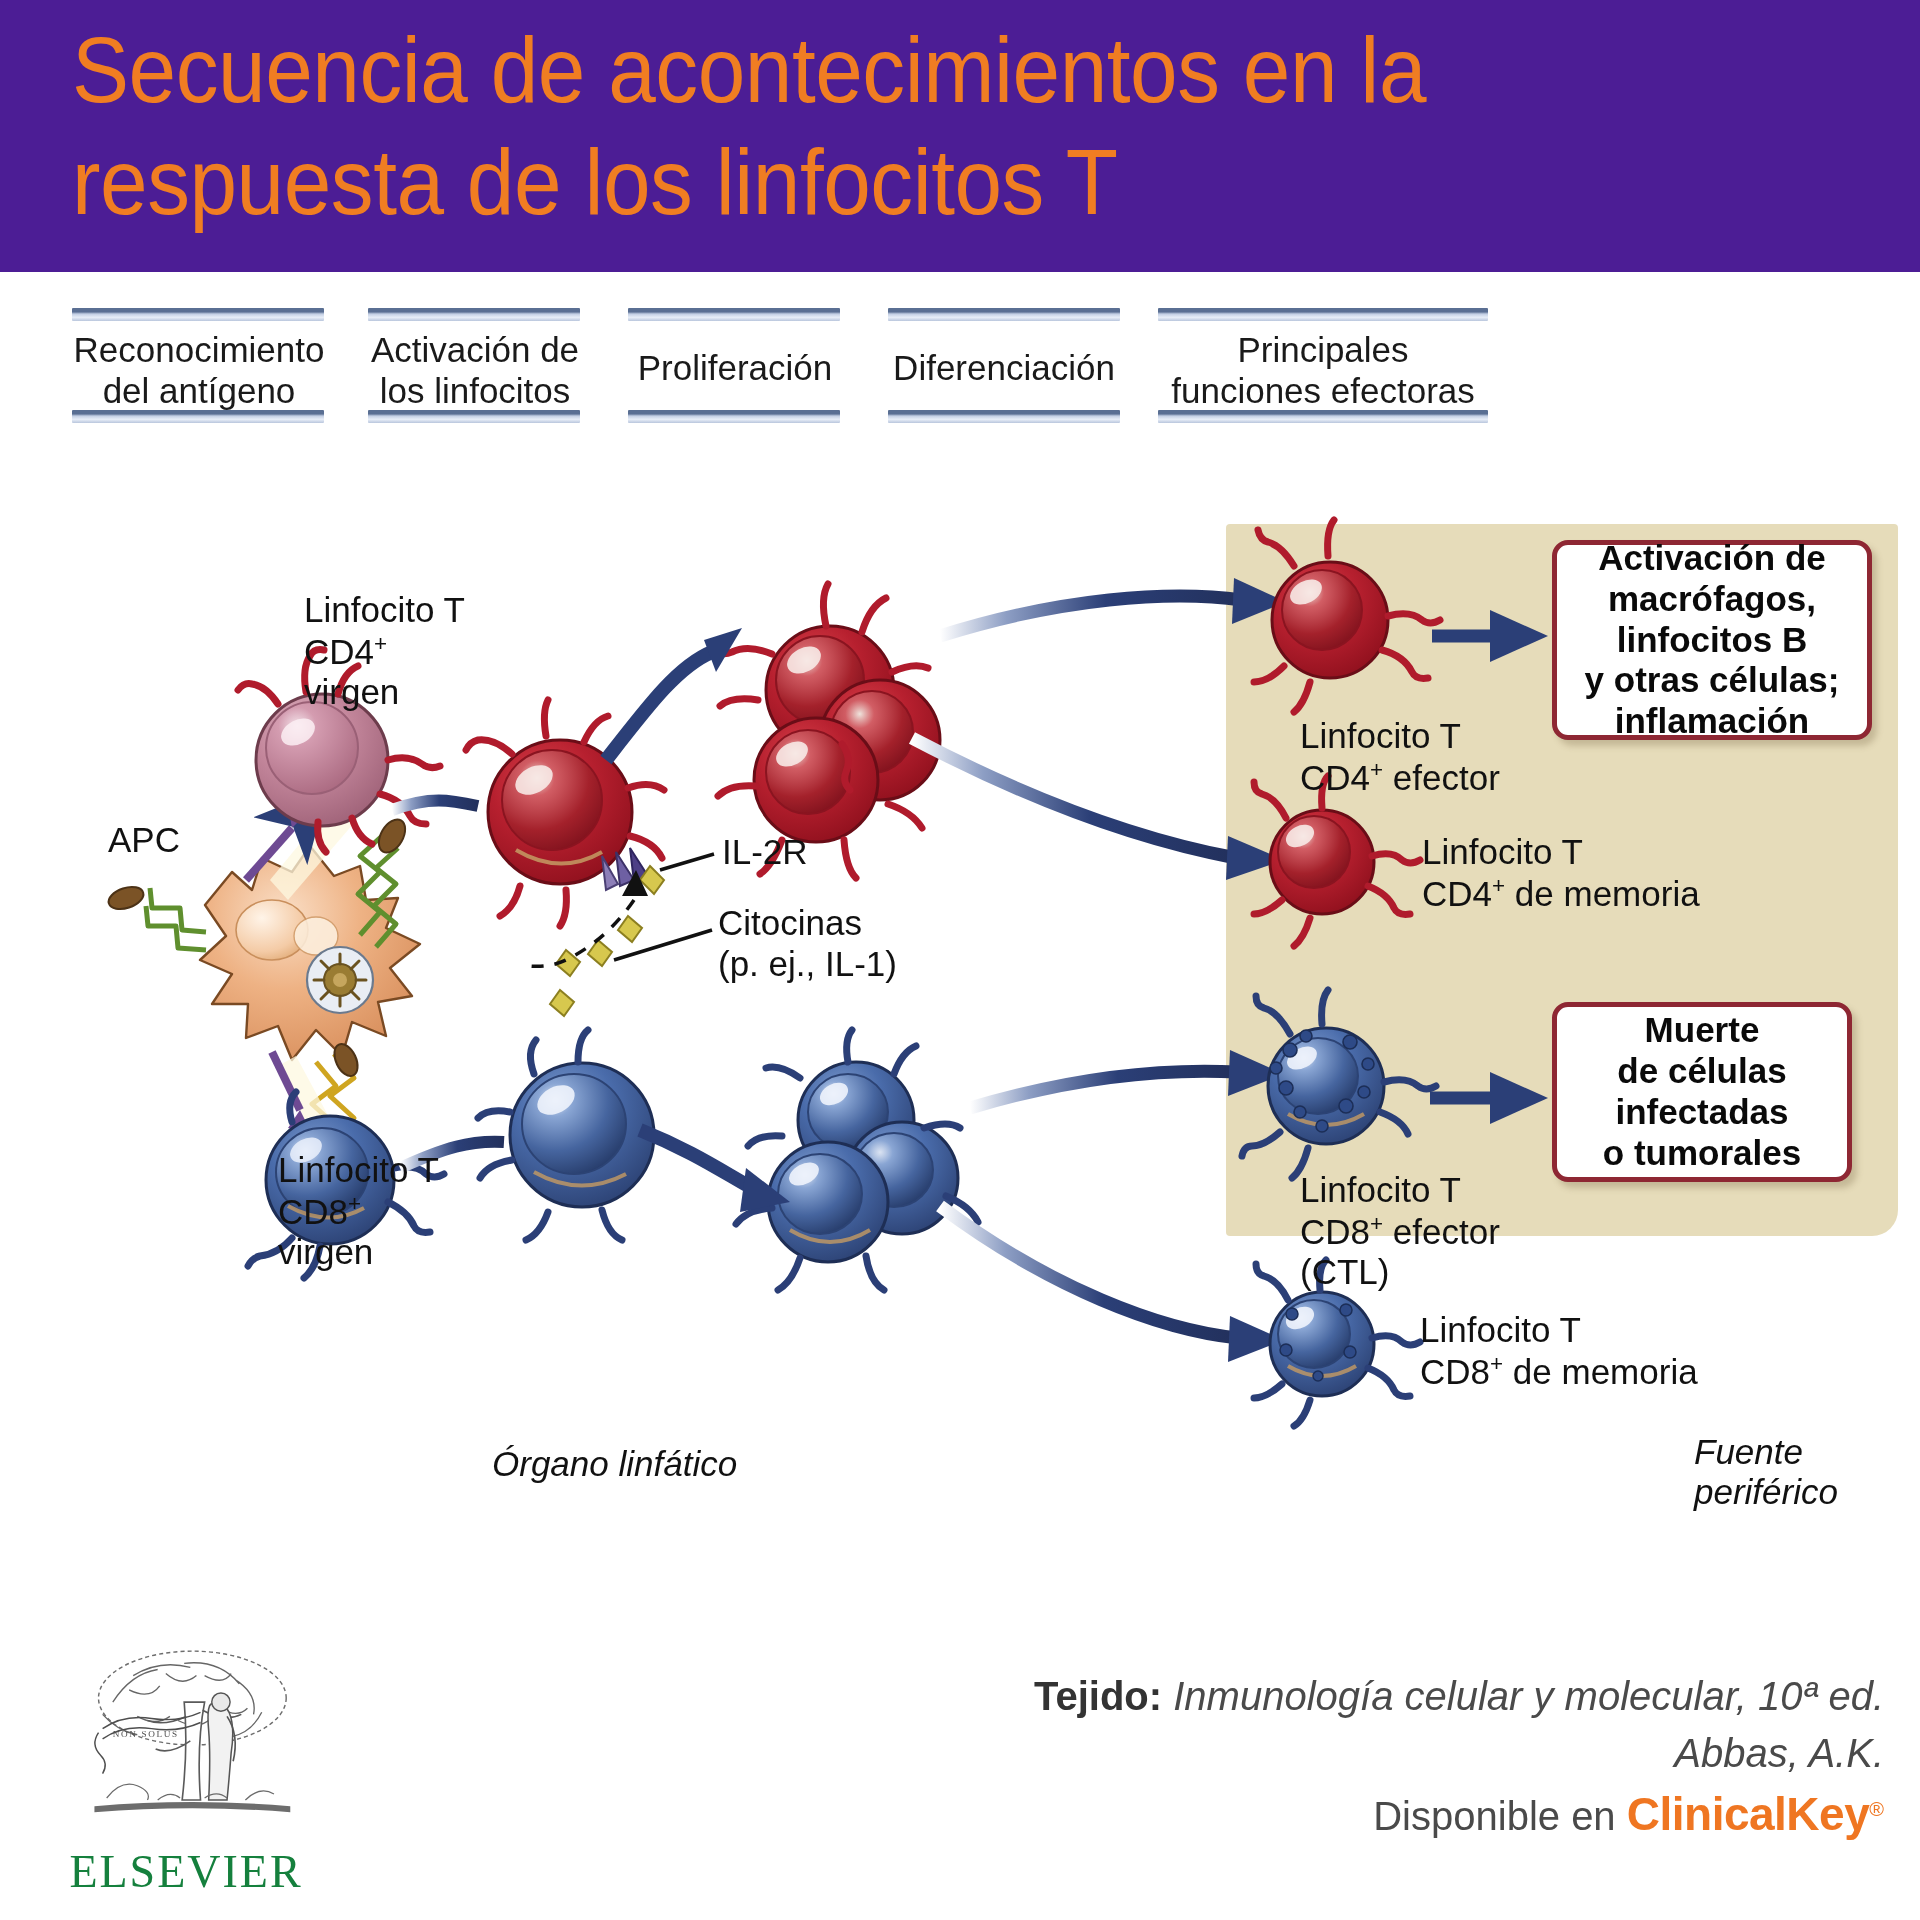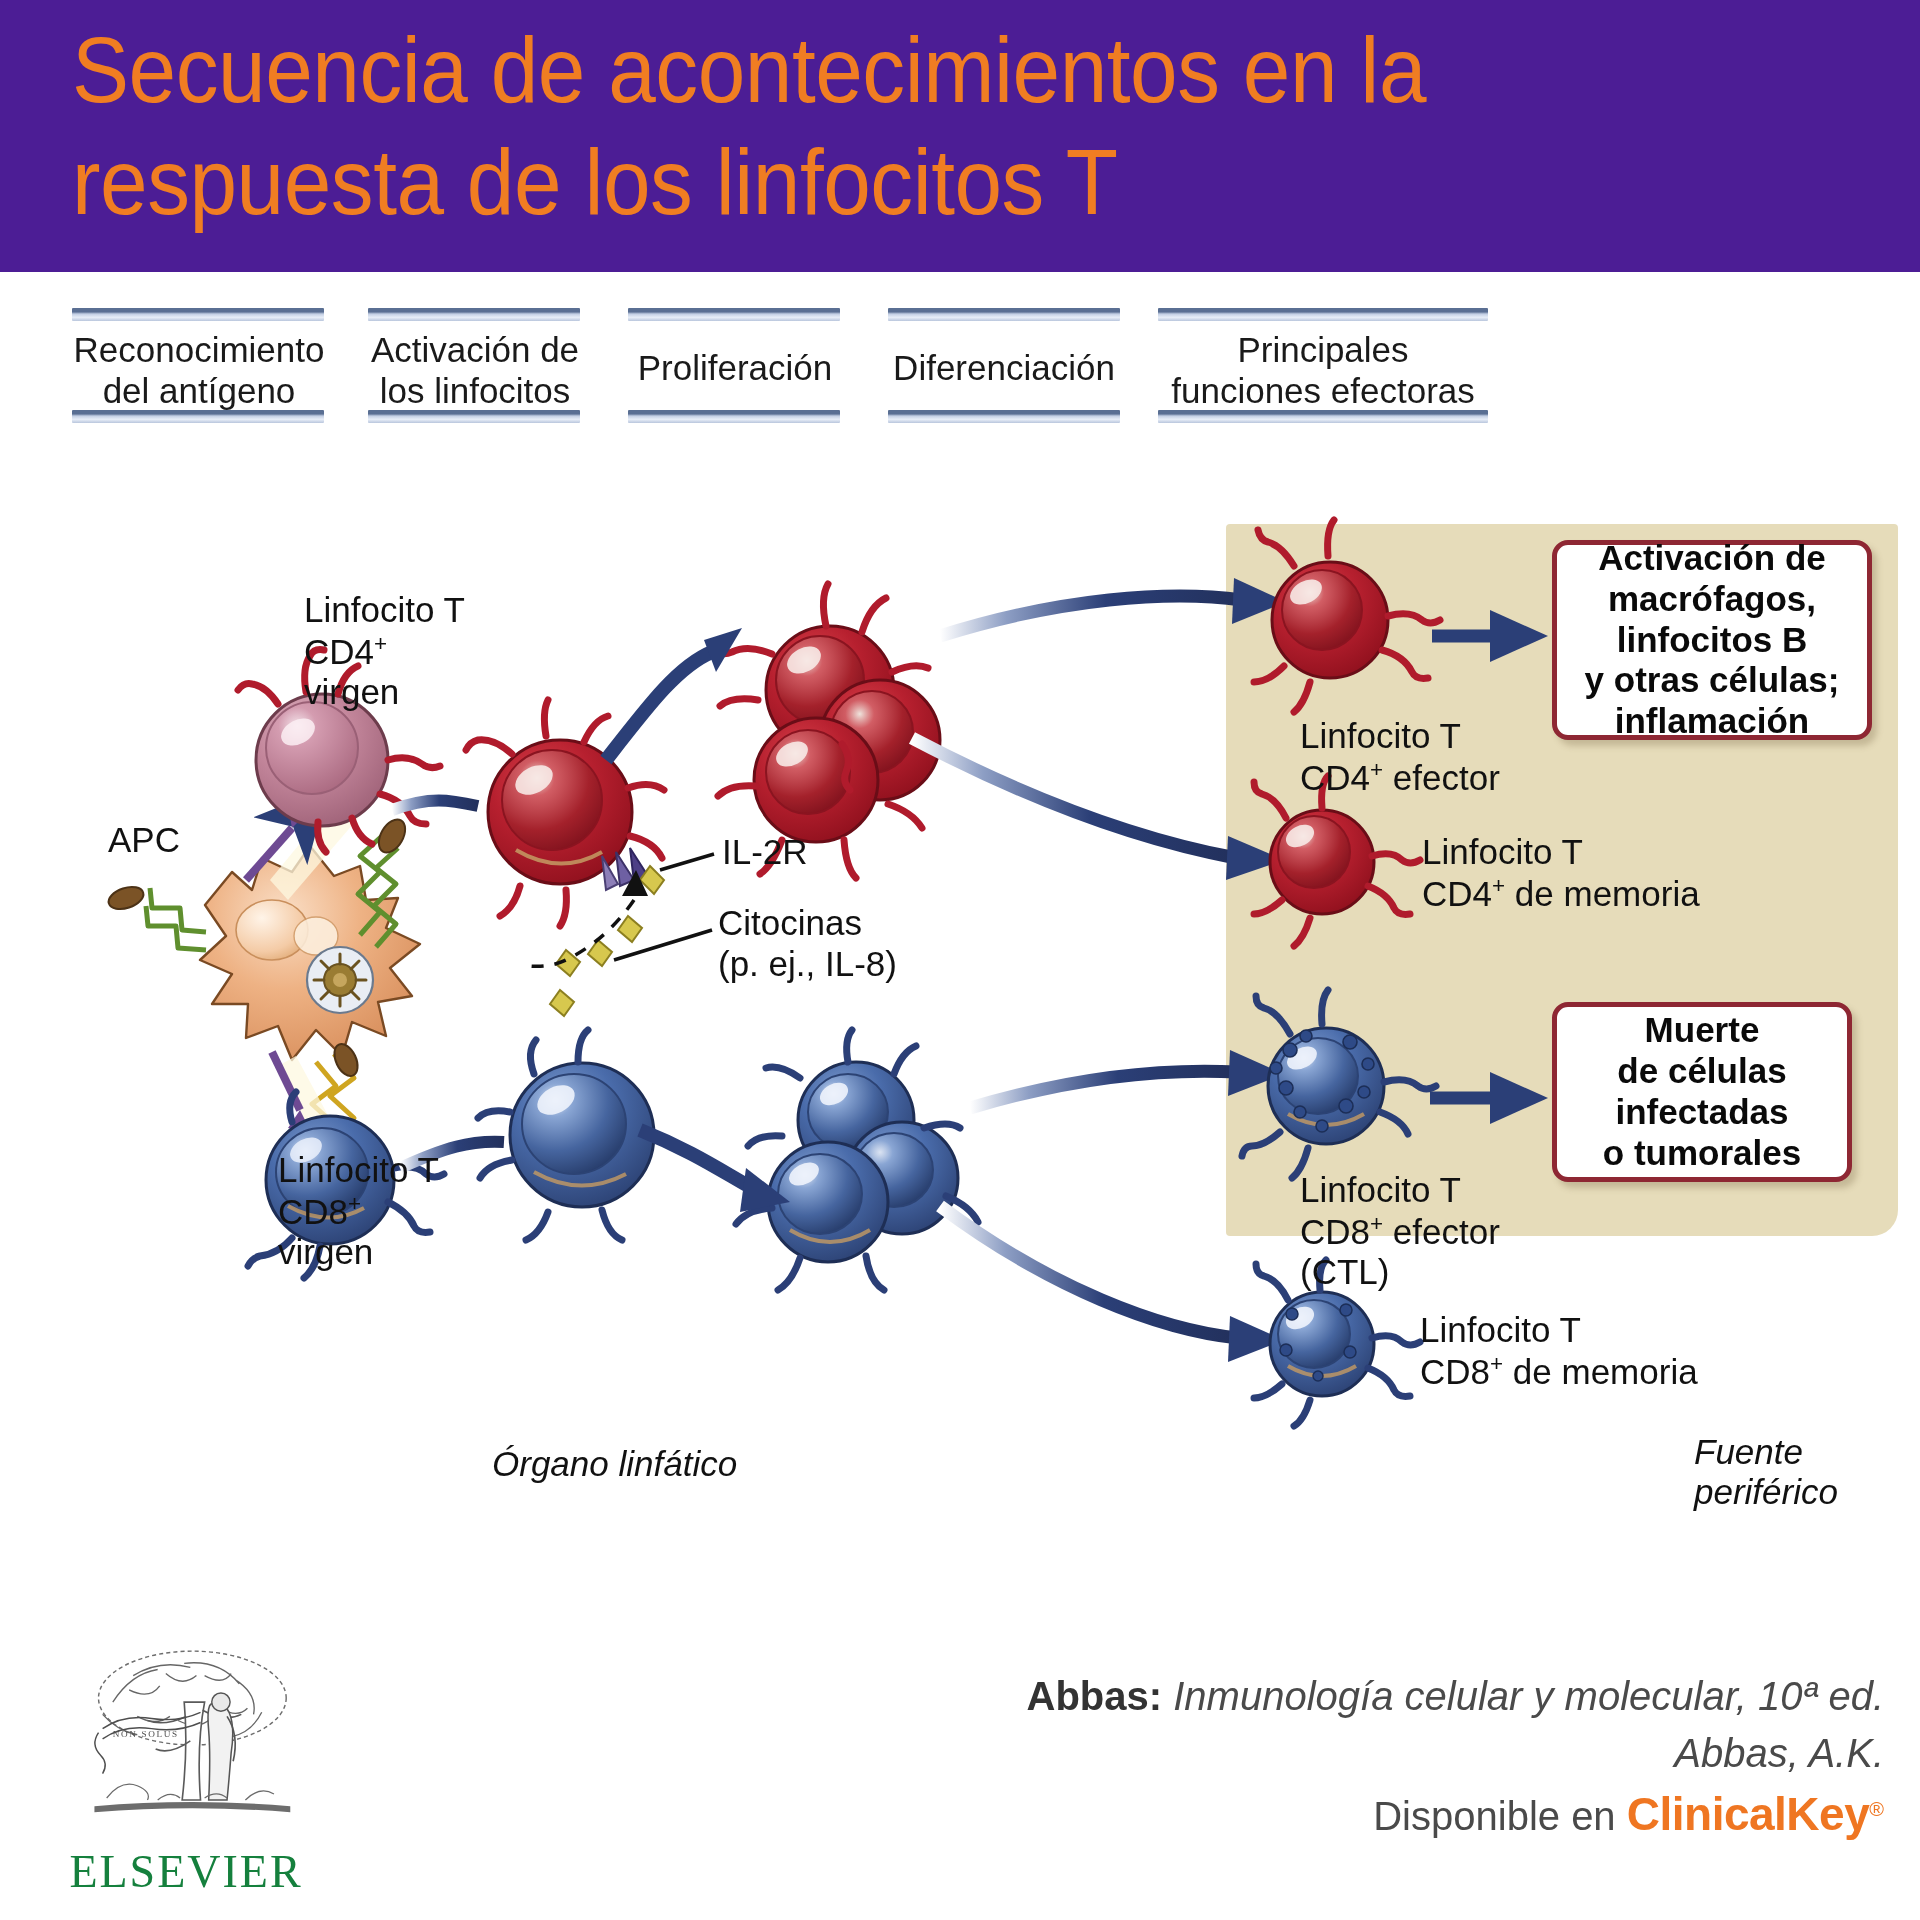--- a/index.html
+++ b/index.html
@@ -515,21 +515,21 @@
     </g>
   </g>
 </svg>
 
 <div class="cell-label" style="left:304px; top:590px; width:300px;">Linfocito T<br>CD4<span class="sup">+</span><br>virgen</div>
 <div class="cell-label" style="left:108px; top:820px;">APC</div>
 <div class="cell-label" style="left:278px; top:1150px; width:300px;">Linfocito T<br>CD8<span class="sup">+</span><br>virgen</div>
 
 <div class="cell-label" style="left:722px; top:832px;">IL-2R</div>
 <div class="cell-label" style="left:718px; top:903px; width:300px;">Citocinas
-(p. ej., IL-8)</div>
+(p. ej., IL-1)</div>
 
 <div class="cell-label" style="left:1300px; top:716px; width:330px;">Linfocito T<br>CD4<span class="sup">+</span> efector</div>
 <div class="cell-label" style="left:1422px; top:832px; width:400px;">Linfocito T<br>CD4<span class="sup">+</span> de memoria</div>
 <div class="cell-label" style="left:1300px; top:1170px; width:340px;">Linfocito T<br>CD8<span class="sup">+</span> efector<br>(CTL)</div>
 <div class="cell-label" style="left:1420px; top:1310px; width:400px;">Linfocito T<br>CD8<span class="sup">+</span> de memoria</div>
 
 <div class="callout" style="left:1552px; top:540px; width:320px; height:200px;">Activación de
 macrófagos,
 linfocitos B
 y otras células;
@@ -537,21 +537,21 @@
 <div class="callout" style="left:1552px; top:1002px; width:300px; height:180px;">Muerte
 de células
 infectadas
 o tumorales</div>
 
 <div class="italic-label" style="left:492px; top:1432px;margin-top:12px;">Órgano linfático</div>
 <div class="italic-label" style="left:1694px; top:1432px;">Fuente periférico</div>
 
 <div id="footer-cite">
   <div>
-    <span class="bold-lead">Abbas:</span>
+    <span class="bold-lead">Tejido:</span>
     <span class="ital">Inmunología celular y molecular, 10ª ed.</span>
   </div>
   <div class="ital">Abbas, A.K.</div>
   <div>
     <span>Disponible en</span>
     <span class="ck-word">ClinicalKey</span><span class="ck-reg">®</span>
   </div>
 </div>
 
 <div id="elsevier-word">ELSEVIER</div>

